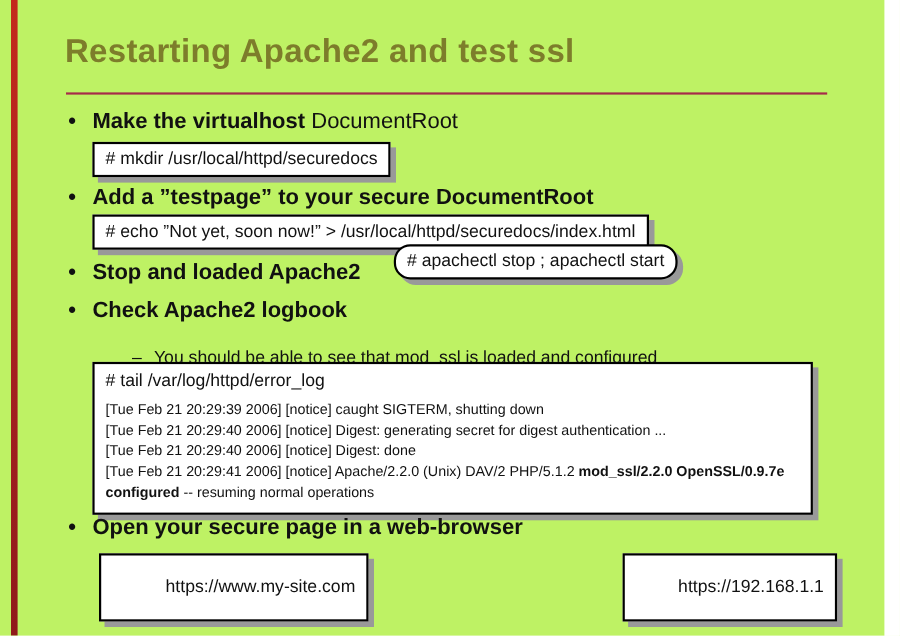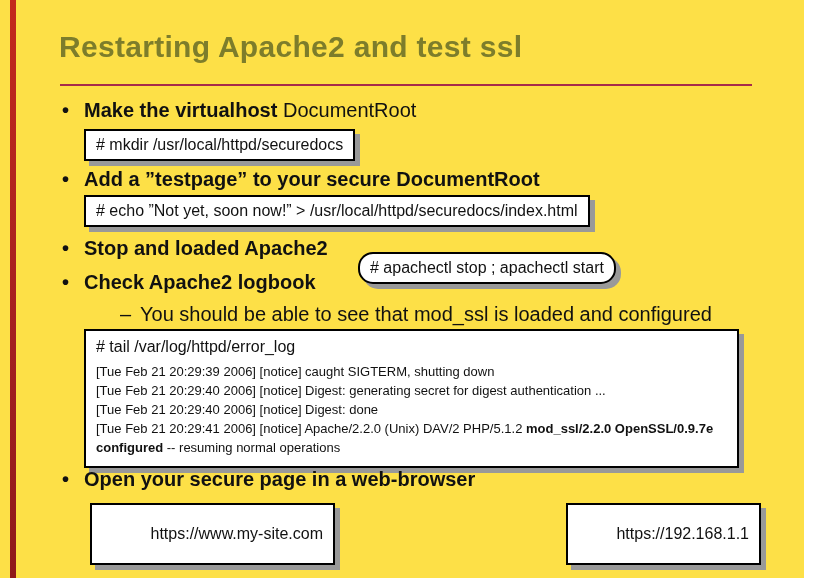--- a/index.html
+++ b/index.html
@@ -1,19 +1,19 @@
 <!DOCTYPE html>
 <html><head>
 <meta charset="utf-8">
 <style>
   html,body{margin:0;padding:0;background:#ffffff;}
   .slide{
     position:relative;
     width:804px;height:578px;
-    background:#fde047;
+    background:#bef264;
     font-family:"Liberation Sans",sans-serif;
     color:#111;
     overflow:hidden;
   }
   .left-bar{
     position:absolute;left:10px;top:0;width:6px;height:578px;
     background:linear-gradient(180deg,#c32a1c 0%,#a32020 60%,#8f1a1a 100%);
   }
   .title{
     position:absolute;left:59px;top:30px;margin:0;
@@ -37,24 +37,24 @@
   .b5{top:468px}
   .codebox{
     position:absolute;background:#fff;
     border:2px solid #000;
     box-shadow:5px 5px 0 #999;
     font-size:16px;line-height:18px;
     padding:5px 10px;white-space:nowrap;
   }
   .cb1{left:84px;top:129px;}
   .cb2{left:84px;top:195px;text-align:right;}
-  .cb3{left:358px;top:252px;border-radius:15px;}
+  .cb3{left:358px;top:222px;border-radius:15px;}
   .subnote{
-    position:absolute;left:120px;top:303px;
-    font-size:20px;white-space:nowrap;
+    position:absolute;left:120px;top:317px;
+    font-size:16px;white-space:nowrap;
   }
   .subnote .dash{display:inline-block;width:20px;}
   .logbox{
     position:absolute;left:84px;top:329px;width:631px;
     background:#fff;border:2px solid #000;
     box-shadow:5px 5px 0 #999;
     padding:7px 10px 9px 10px;
   }
   .log-cmd{font-size:16px;margin:0 0 6px 0;}
   .log-lines{font-size:13px;line-height:19px;}

